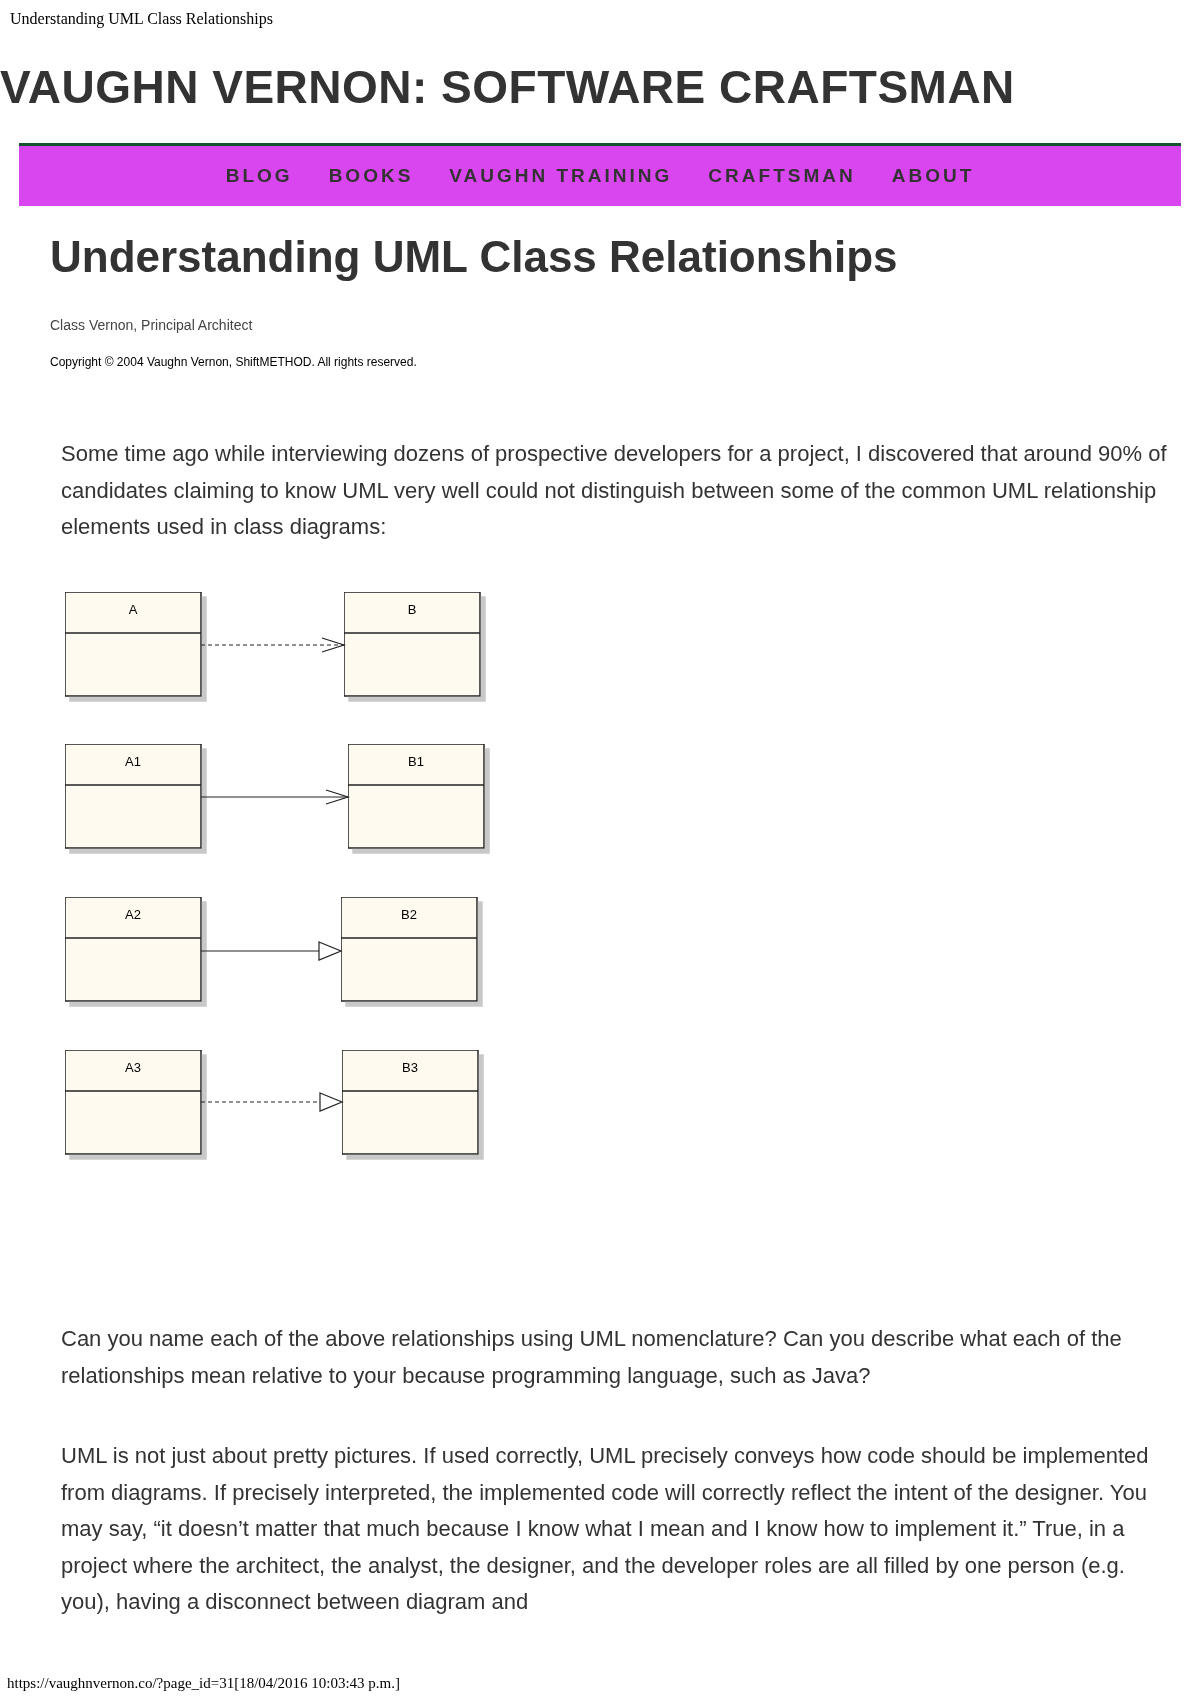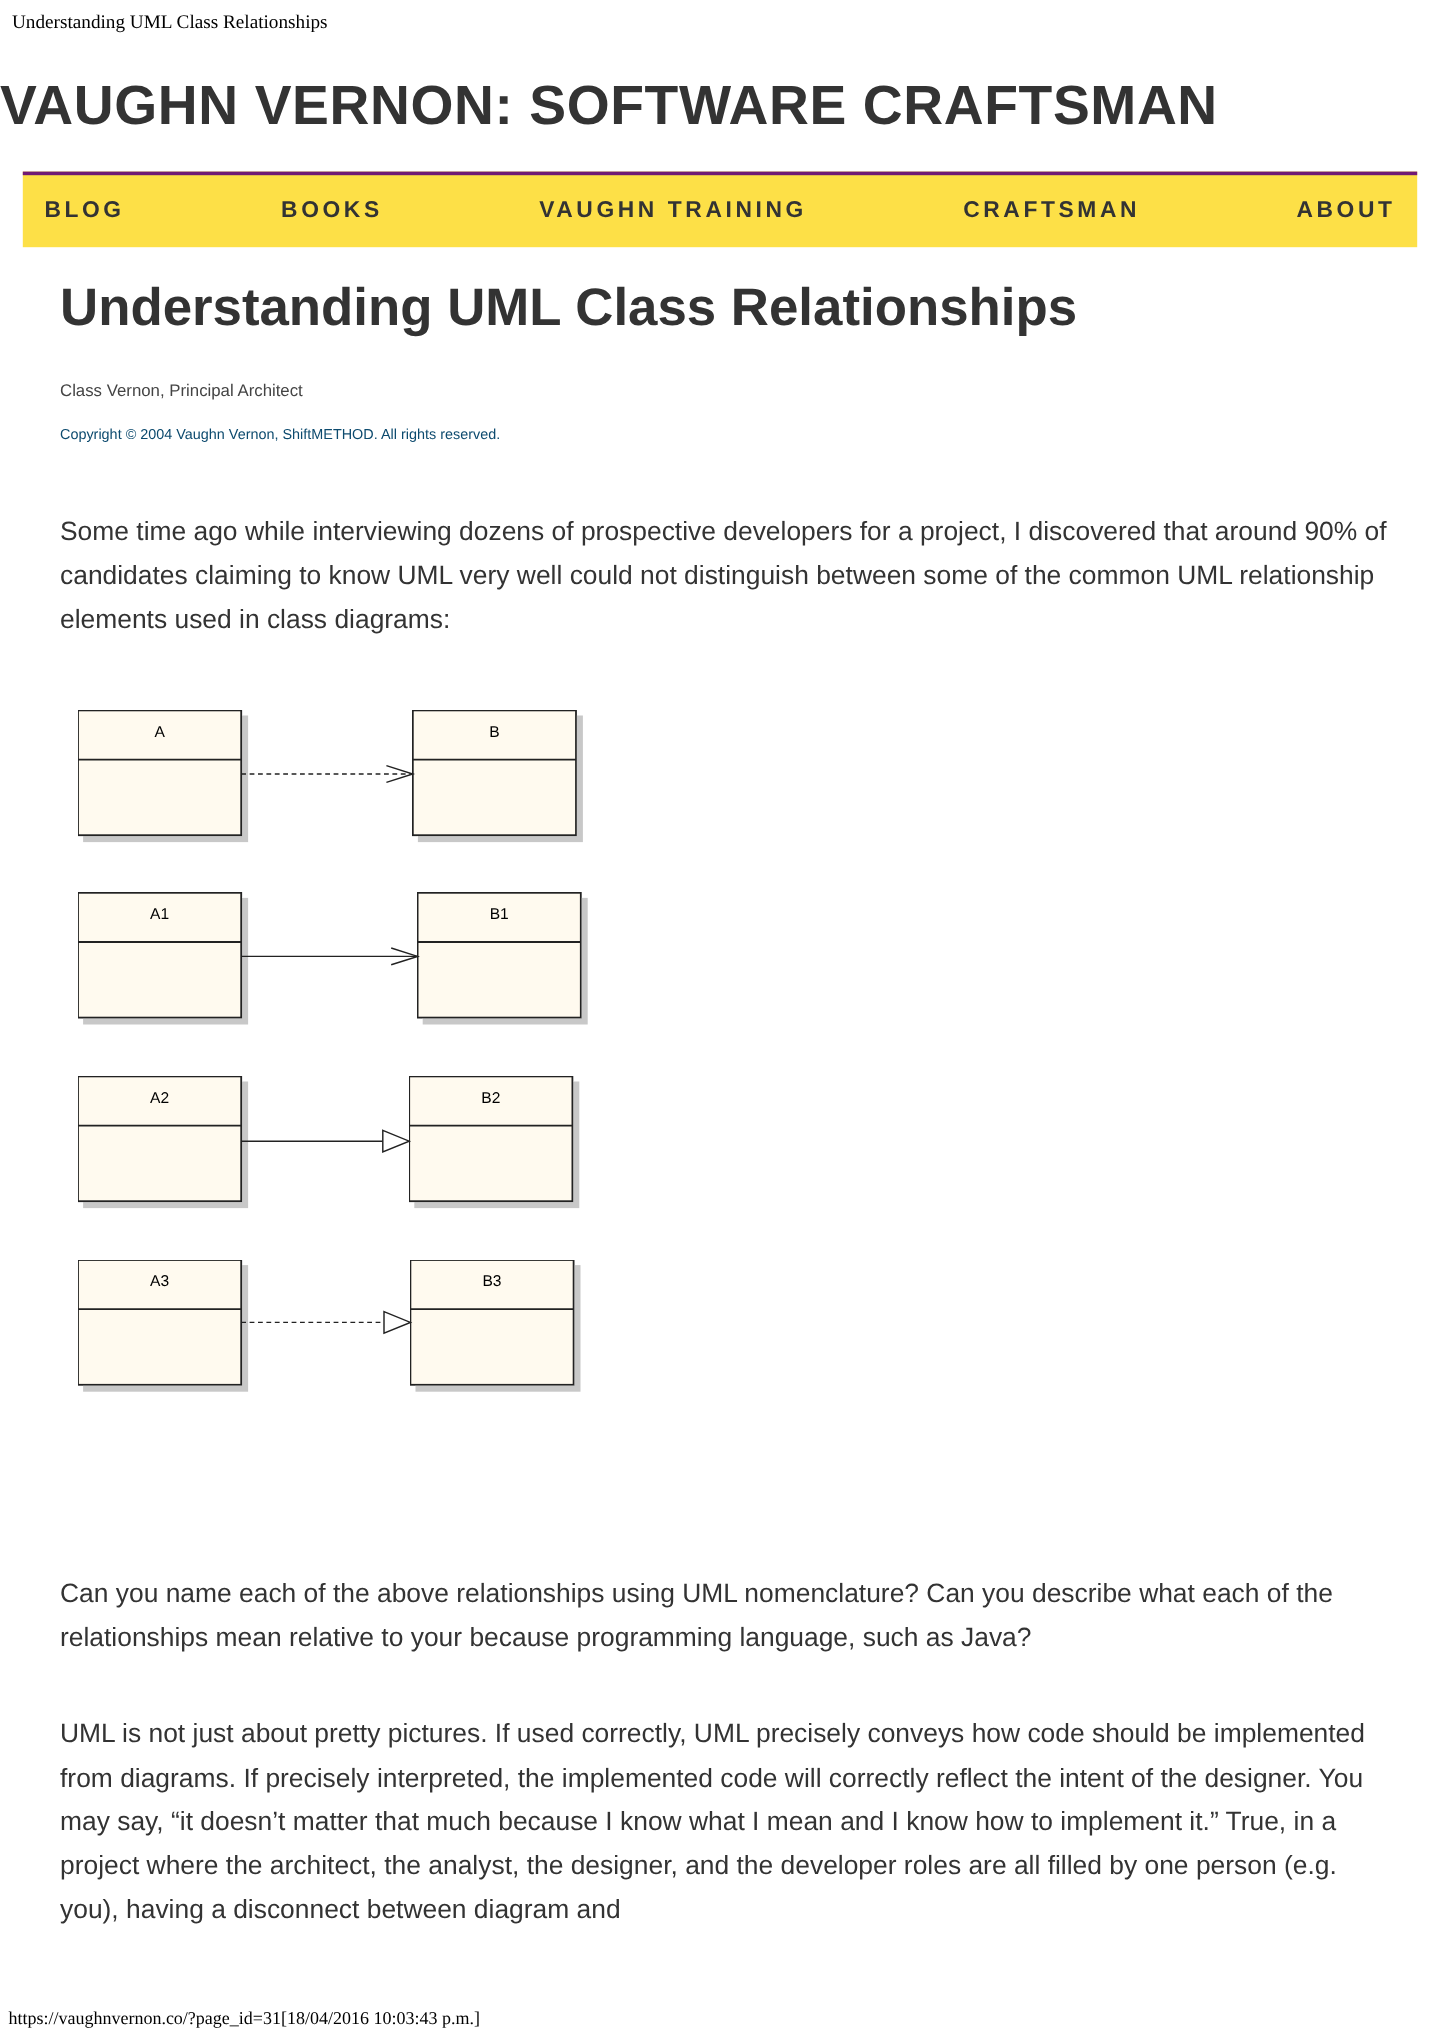--- a/index.html
+++ b/index.html
@@ -1,24 +1,24 @@
 <!DOCTYPE html>
 <html><head>
 <meta charset="utf-8">
 <style>
   html, body { margin:0; padding:0; background:#fff; }
   body { width:1200px; height:1698px; position:relative; overflow:hidden; font-family:"Liberation Sans", sans-serif; color:#333; }
   .doc-title { position:absolute; left:10px; top:10px; font-family:"Liberation Serif", serif; font-size:16px; color:#000; }
   .site-title { position:absolute; left:0; width:1200px; top:60px; text-align:left; font-size:46px; font-weight:bold; color:#333; letter-spacing:0.5px; }
-  .nav { position:absolute; left:19px; width:1162px; top:143px; height:60px; background:#fde047; border-top:3px solid #701a75; display:flex; justify-content:space-between; align-items:center; gap:0; }
+  .nav { position:absolute; left:19px; width:1162px; top:143px; height:60px; background:#d946ef; border-top:3px solid #14532d; display:flex; justify-content:center; align-items:center; gap:0; }
   .nav a { font-size:19px; font-weight:bold; letter-spacing:3px; color:#333; text-decoration:none; margin:0 18px; }
   .post-title { position:absolute; left:50px; top:232px; font-size:44px; font-weight:bold; color:#333; margin:0; }
   .author { position:absolute; left:50px; top:317px; font-size:14px; color:#444; }
-  .copyright { position:absolute; left:50px; top:355px; font-size:12px; color:#0c4a6e; }
-  .para { position:absolute; left:50px; width:1110px; font-size:22px; line-height:36.5px; color:#333; margin:0; }
+  .copyright { position:absolute; left:50px; top:355px; font-size:12px; color:#000000; }
+  .para { position:absolute; left:50px; width:1110px; font-size:22px; line-height:36.5px; color:#333; margin:11px; }
   .p1 { top:425px; }
   .p2 { top:1310px; }
   .p3 { top:1427px; }
   .diagram { position:absolute; left:0; top:580px; width:520px; height:600px; }
   .footer-url { position:absolute; left:7px; top:1675px; font-family:"Liberation Serif", serif; font-size:15px; color:#000; }
 </style>
 </head>
 <body>
 
 <div class="doc-title">Understanding UML Class Relationships</div>

